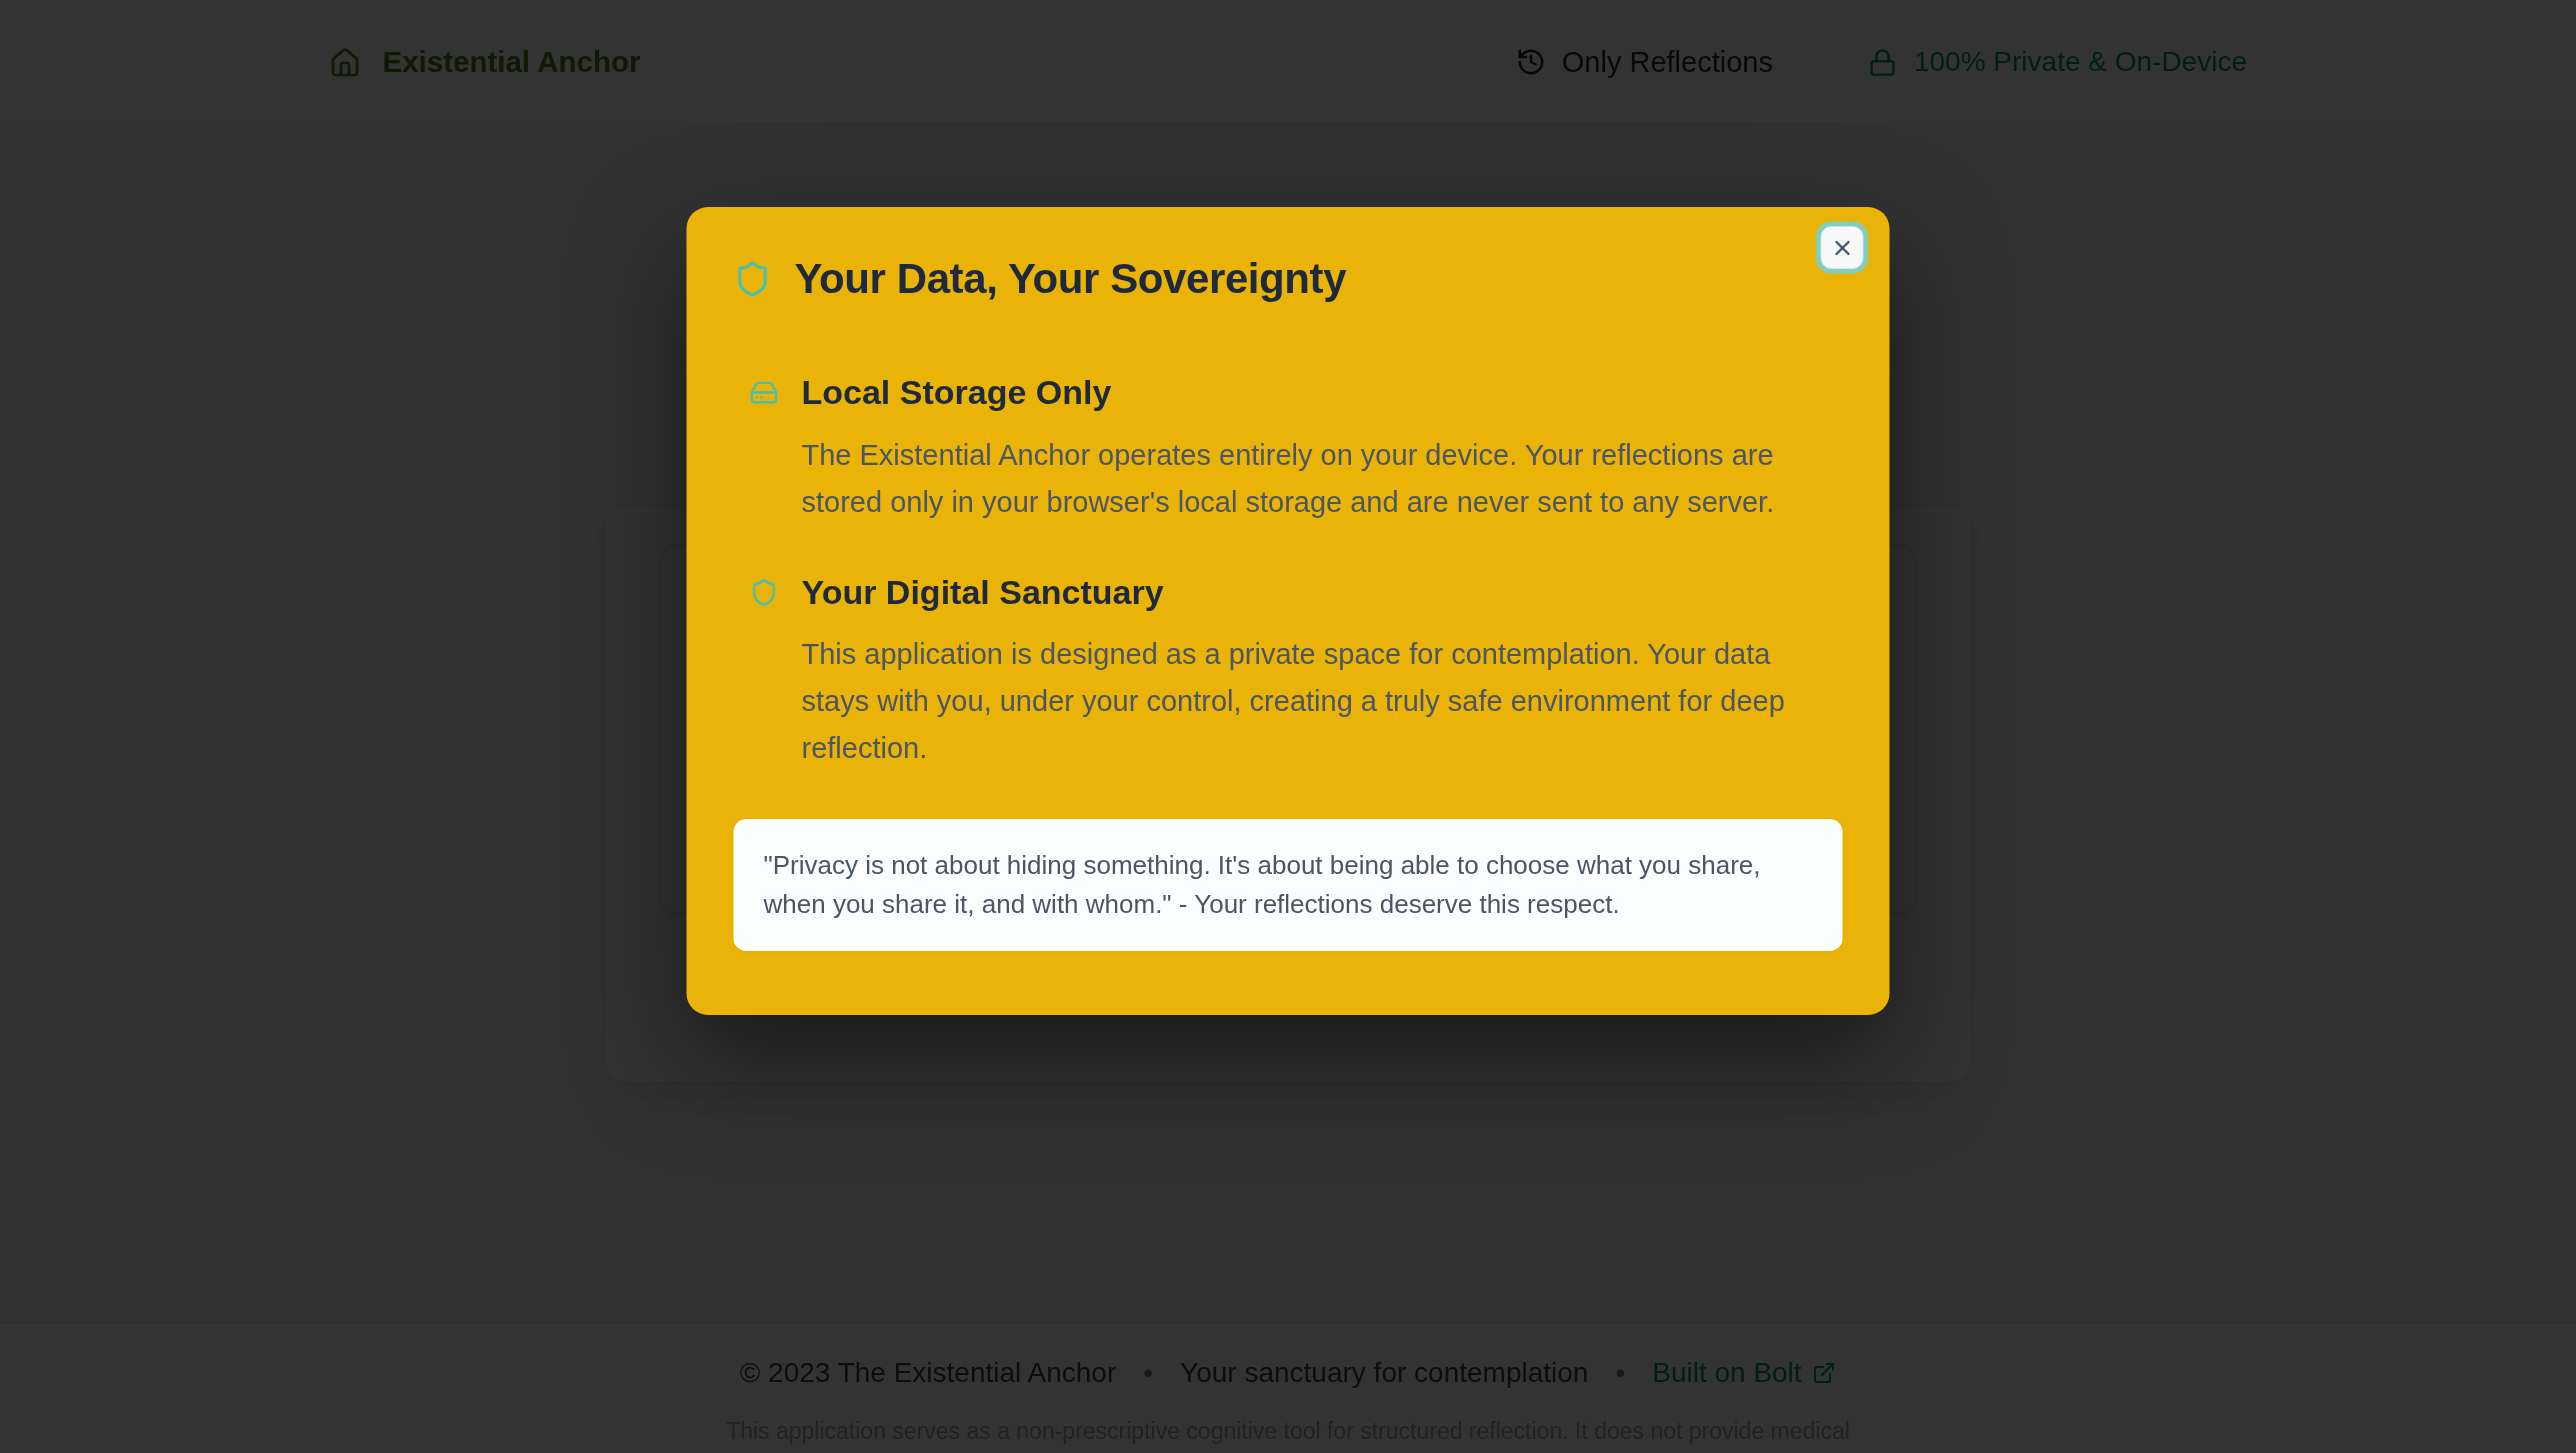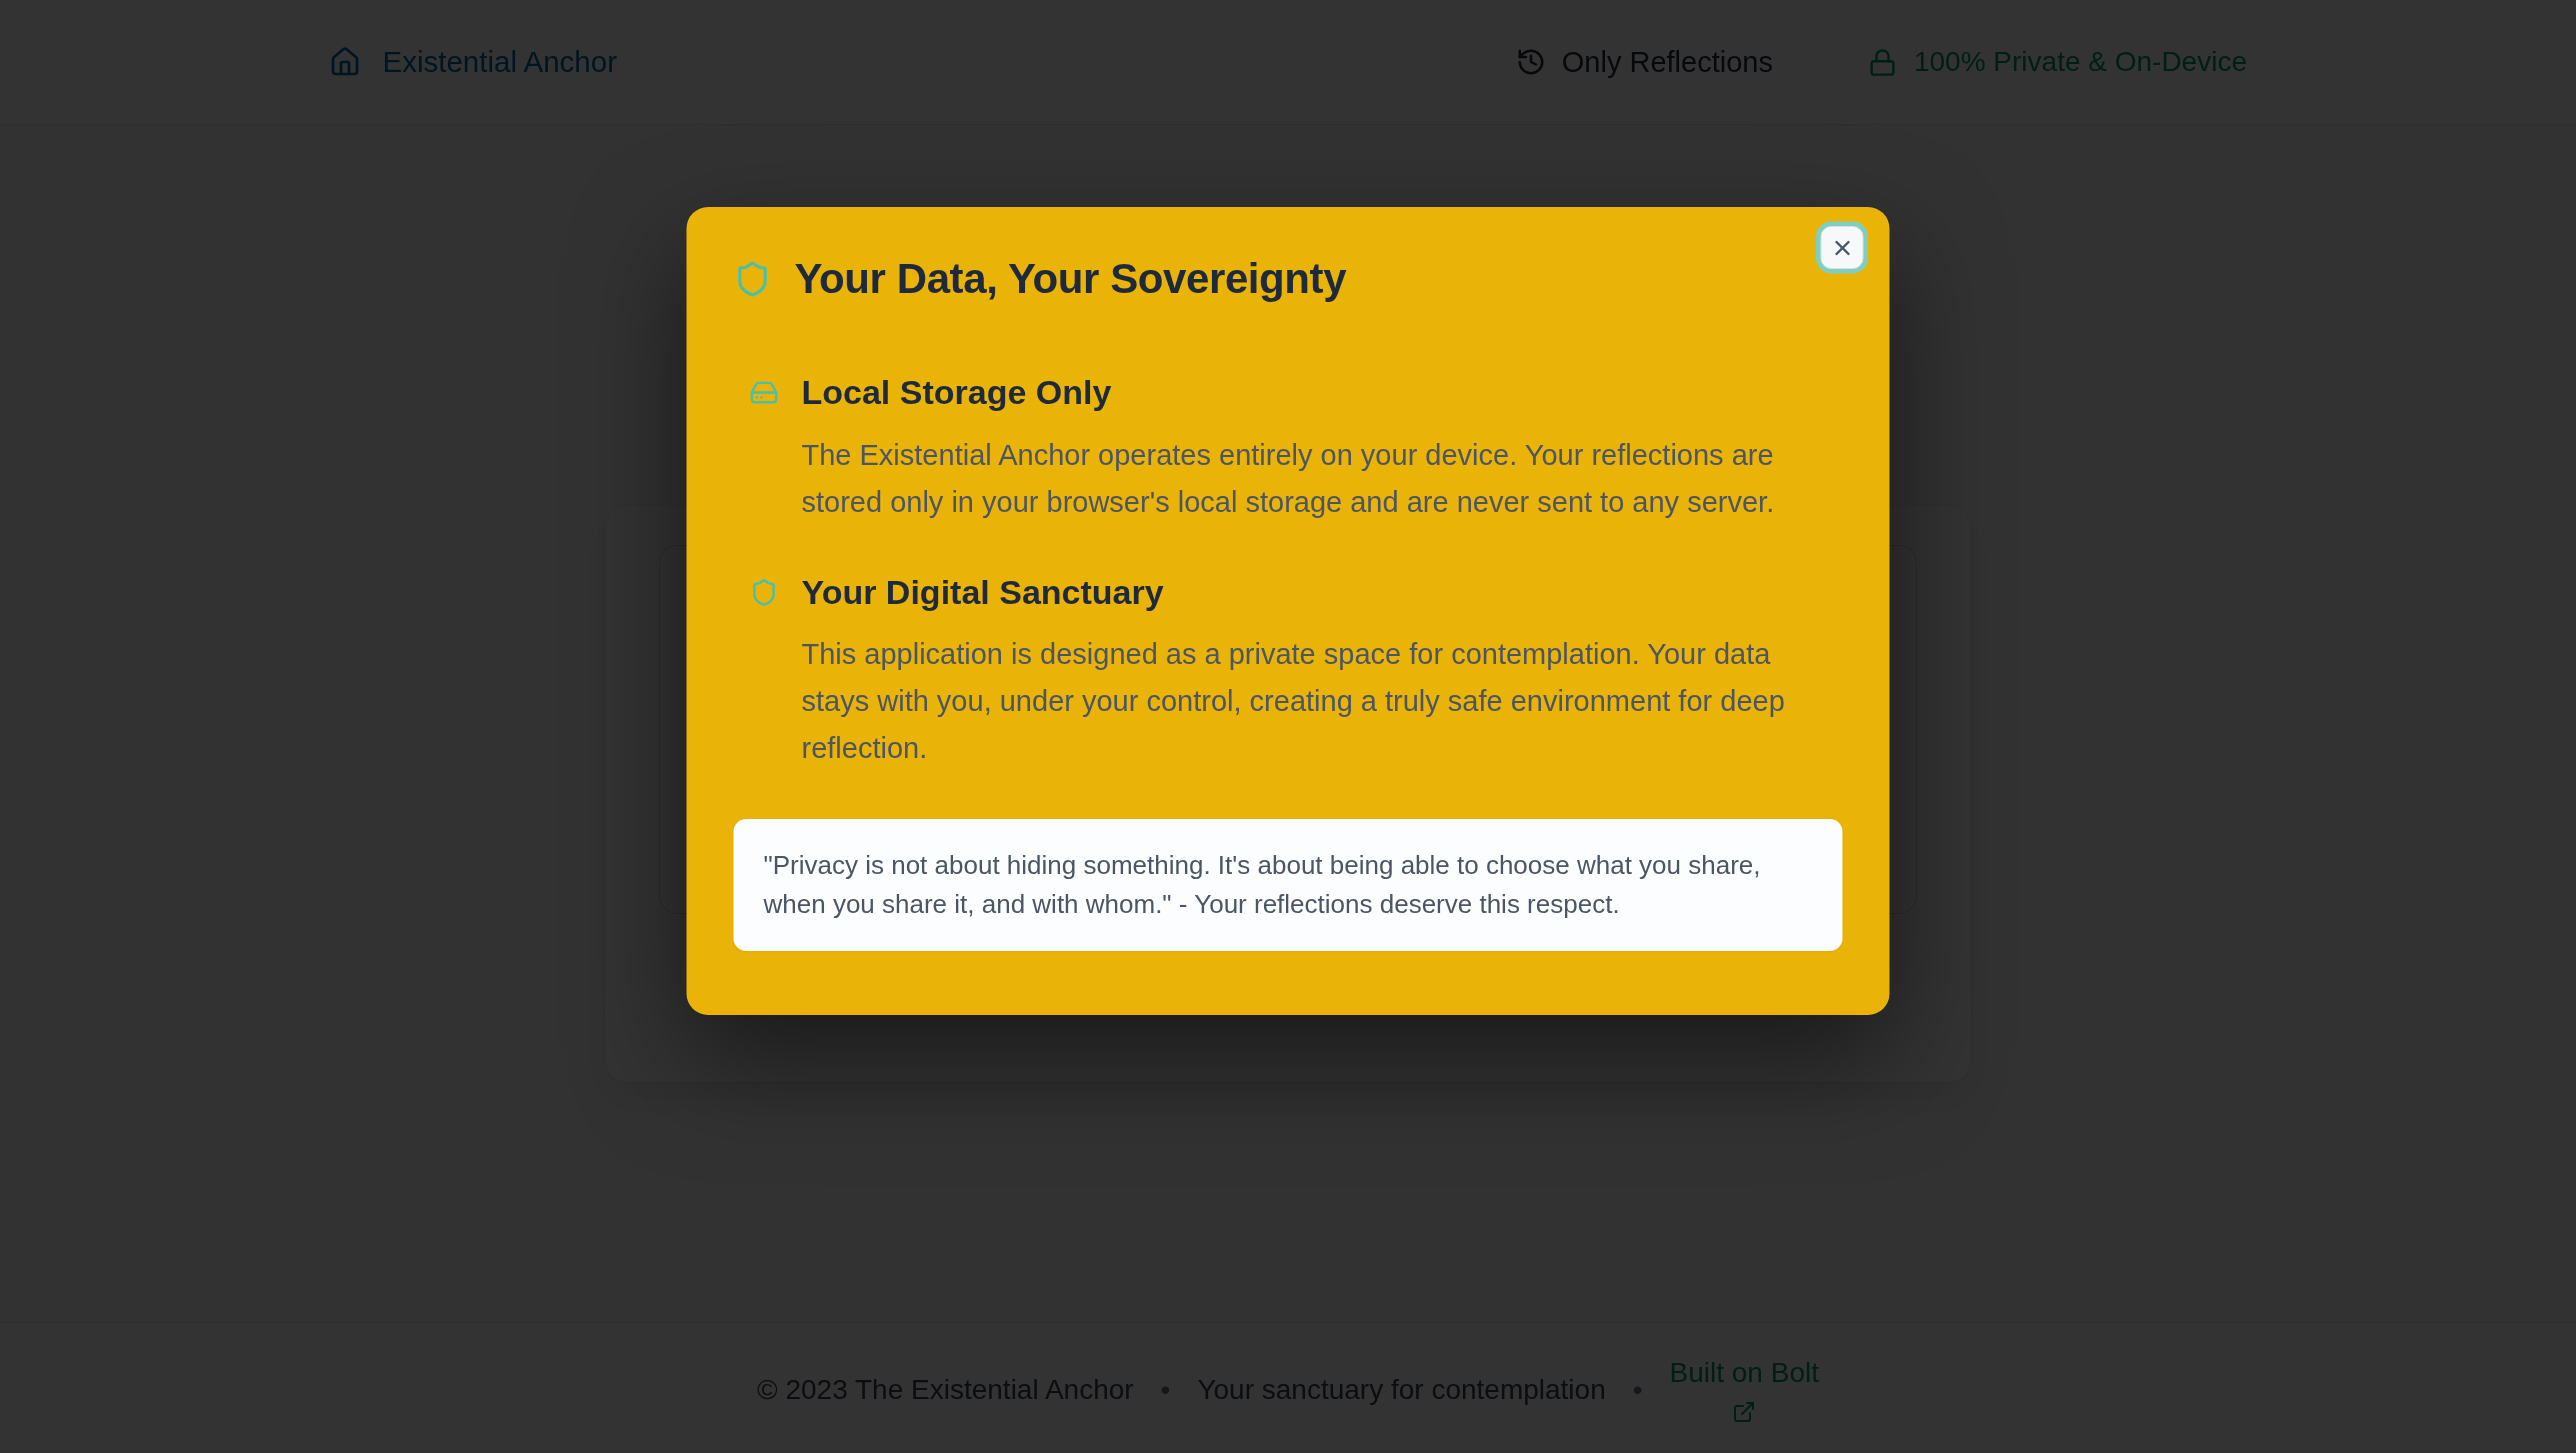--- a/index.html
+++ b/index.html
@@ -12,21 +12,21 @@
   }
   svg { display: block; flex-shrink: 0; }
 
   
   .nav {
     position: absolute; top: 0; left: 0; right: 0; height: 125px;
     background: #ffffff; border-bottom: 1.8px solid #e5e7eb;
     display: flex; align-items: center; justify-content: space-between;
     padding: 0 329px; z-index: 1;
   }
-  .brand { display: flex; align-items: center; gap: 21.5px; font-size: 29.5px; font-weight: 400; color: #0369a1; }
+  .brand { display: flex; align-items: flex-end; gap: 21.5px; font-size: 29.5px; font-weight: 700; color: #4d7c0f; }
   .nav-right { display: flex; align-items: center; gap: 95px; }
   .nav-link { display: flex; align-items: center; gap: 16px; font-size: 29px; font-weight: 500; color: #1f2937; cursor: pointer; background: none; border: none; font-family: inherit; }
   .privacy-badge { display: flex; align-items: center; gap: 17px; font-size: 28px; font-weight: 500; color: #059669; }
 
   .main-card {
     position: absolute; top: 505px; left: 50%; transform: translateX(-50%);
     width: 1368px; height: 578px; background: #ffffff;
     border: 1.8px solid #e5e7eb; border-radius: 23px;
     box-shadow: 0 16px 39px rgba(0,0,0,0.07);
     padding: 39px 54px; z-index: 1;
@@ -37,21 +37,21 @@
     font-family: inherit; font-size: 29px; color: #1f2937; padding: 25px;
   }
 
   .footer {
     position: absolute; top: 1322px; left: 0; right: 0; height: 233px;
     background: #ffffff; border-top: 1.8px solid #e5e7eb;
     text-align: center; padding-top: 34px; z-index: 1;
   }
   .footer-line { display: inline-flex; align-items: center; gap: 27px; font-size: 28px; color: #374151; }
   .footer-dot { color: #6b7280; }
-  .bolt-link { display: inline-flex; align-items: center; gap: 10.7px; color: #059669; font-weight: 500; text-decoration: none; flex-direction: column; }
+  .bolt-link { display: inline-flex; align-items: center; gap: 10.7px; color: #059669; font-weight: 500; text-decoration: none; }
   .disclaimer { margin: 23px auto 0; max-width: 1137px; font-size: 23px; line-height: 39px; color: #9ca3af; }
 
   
   .backdrop { position: absolute; inset: 0; background: rgba(0,0,0,0.8); z-index: 10; }
 
   .modal {
     position: absolute; z-index: 20; top: 207px; left: 50%; transform: translateX(-50%);
     width: 1203px; background: #eab308; border-radius: 21.5px;
     box-shadow: 0 43px 107px rgba(0,0,0,0.5);
     padding: 48px 47px 64px;

